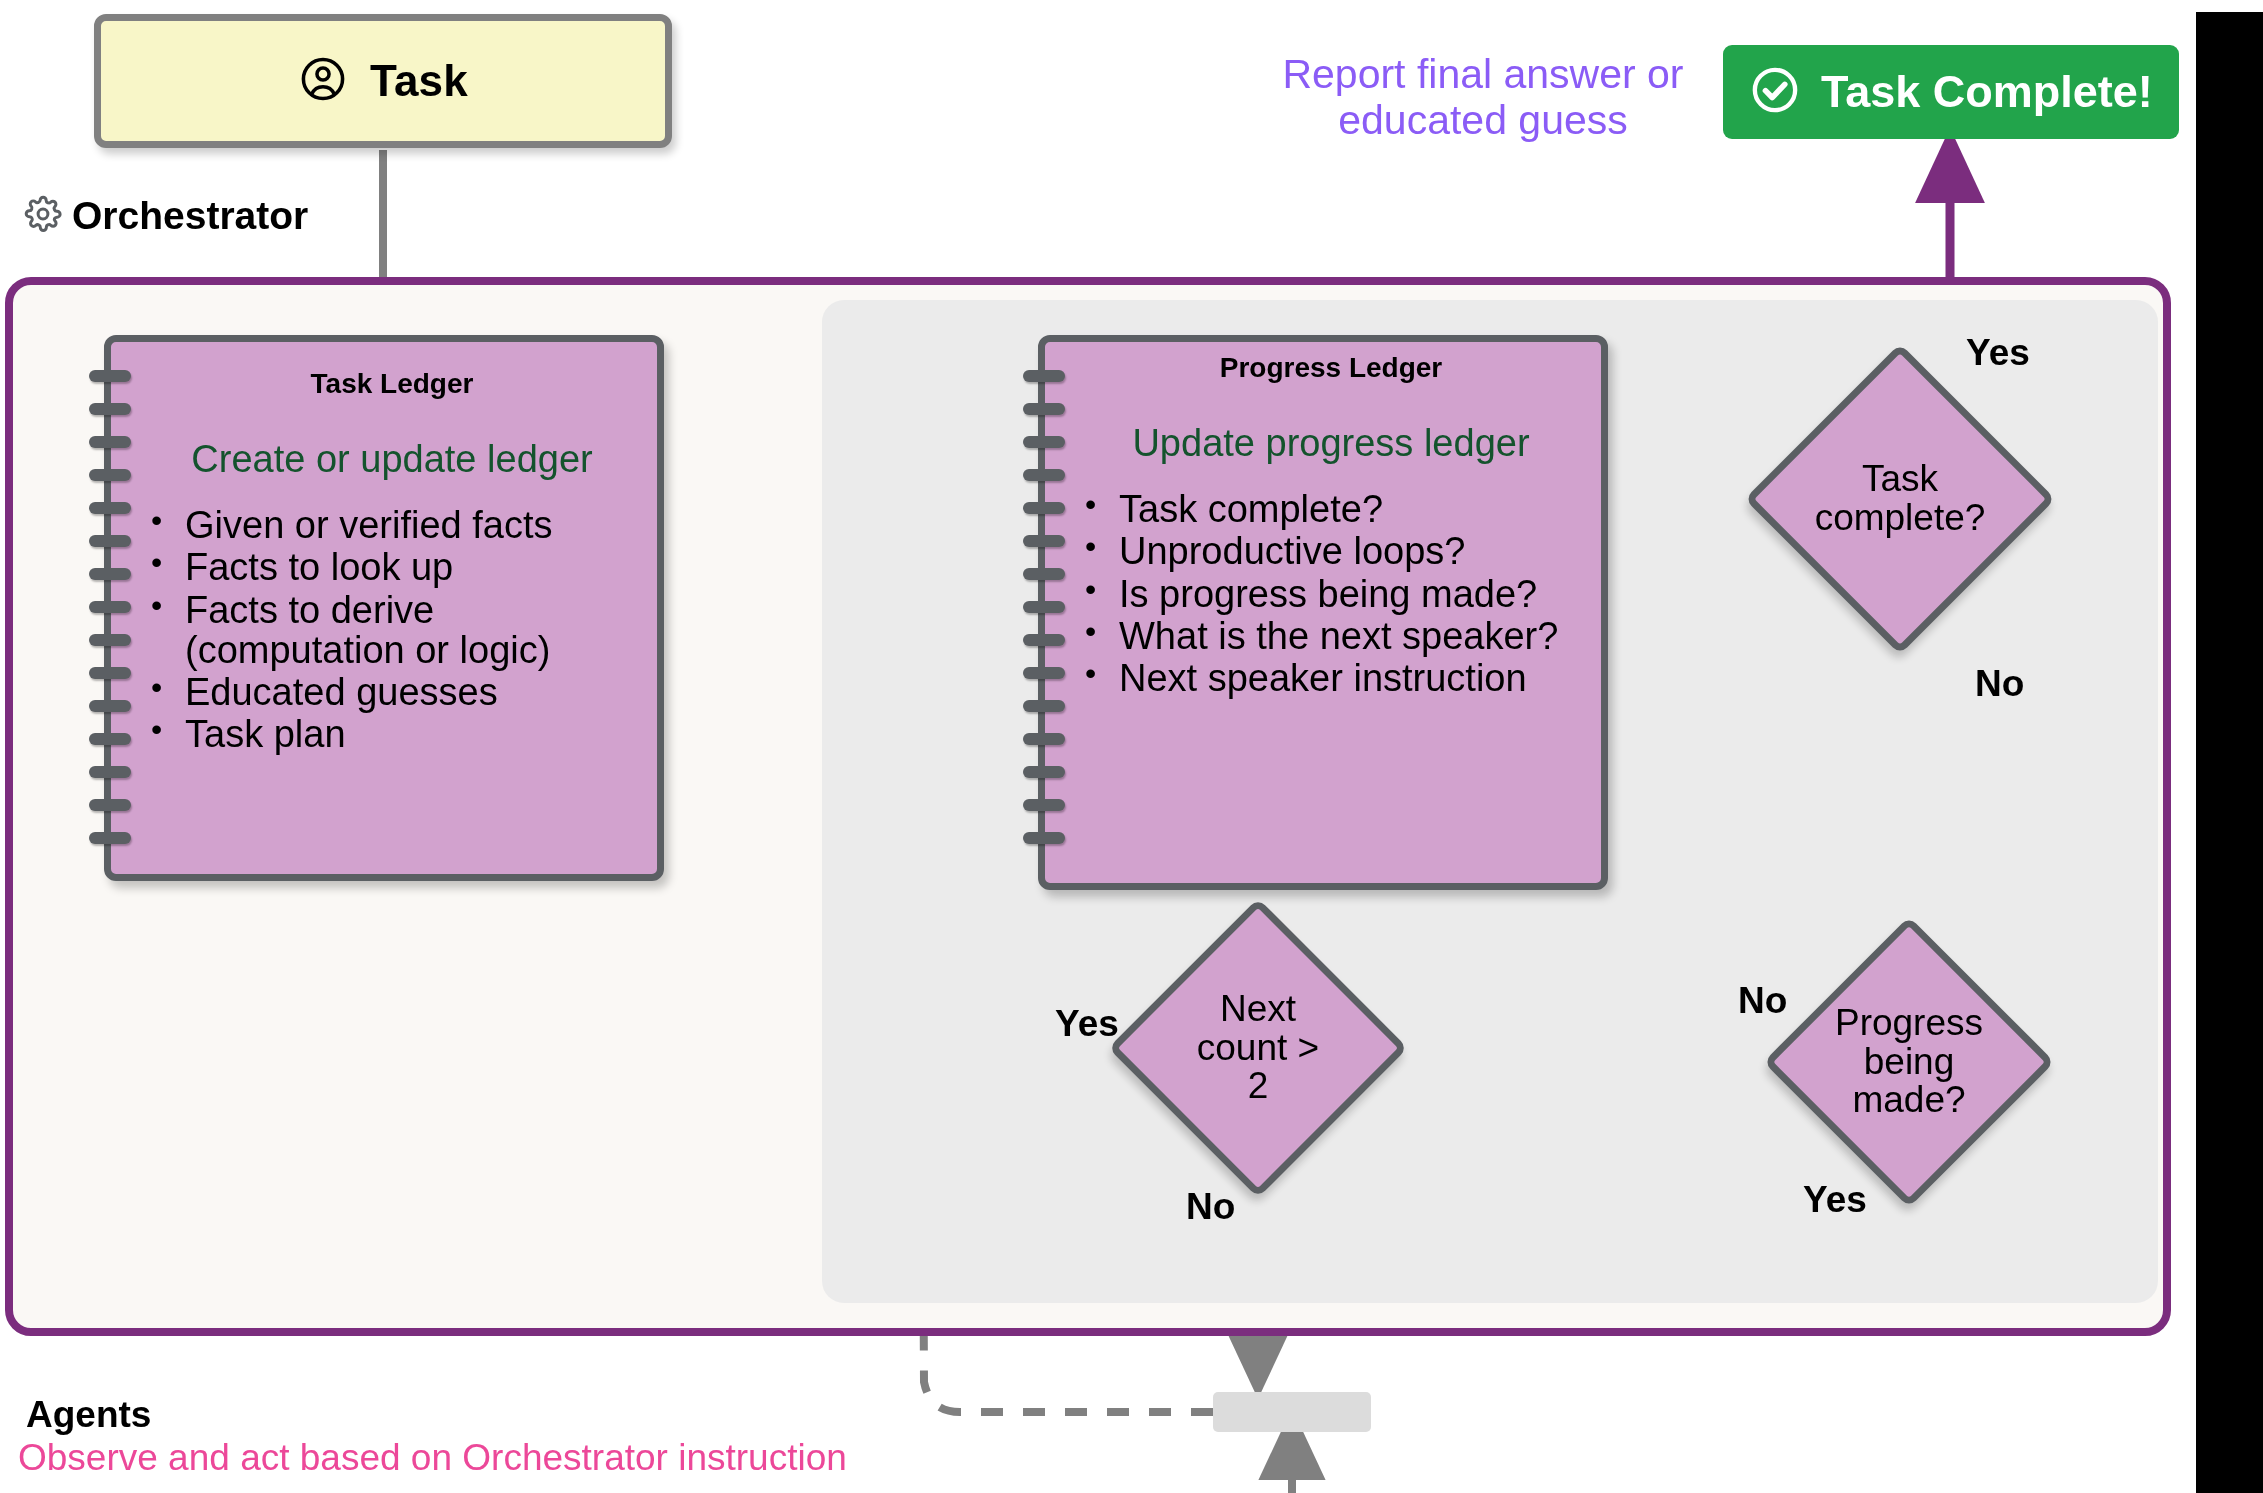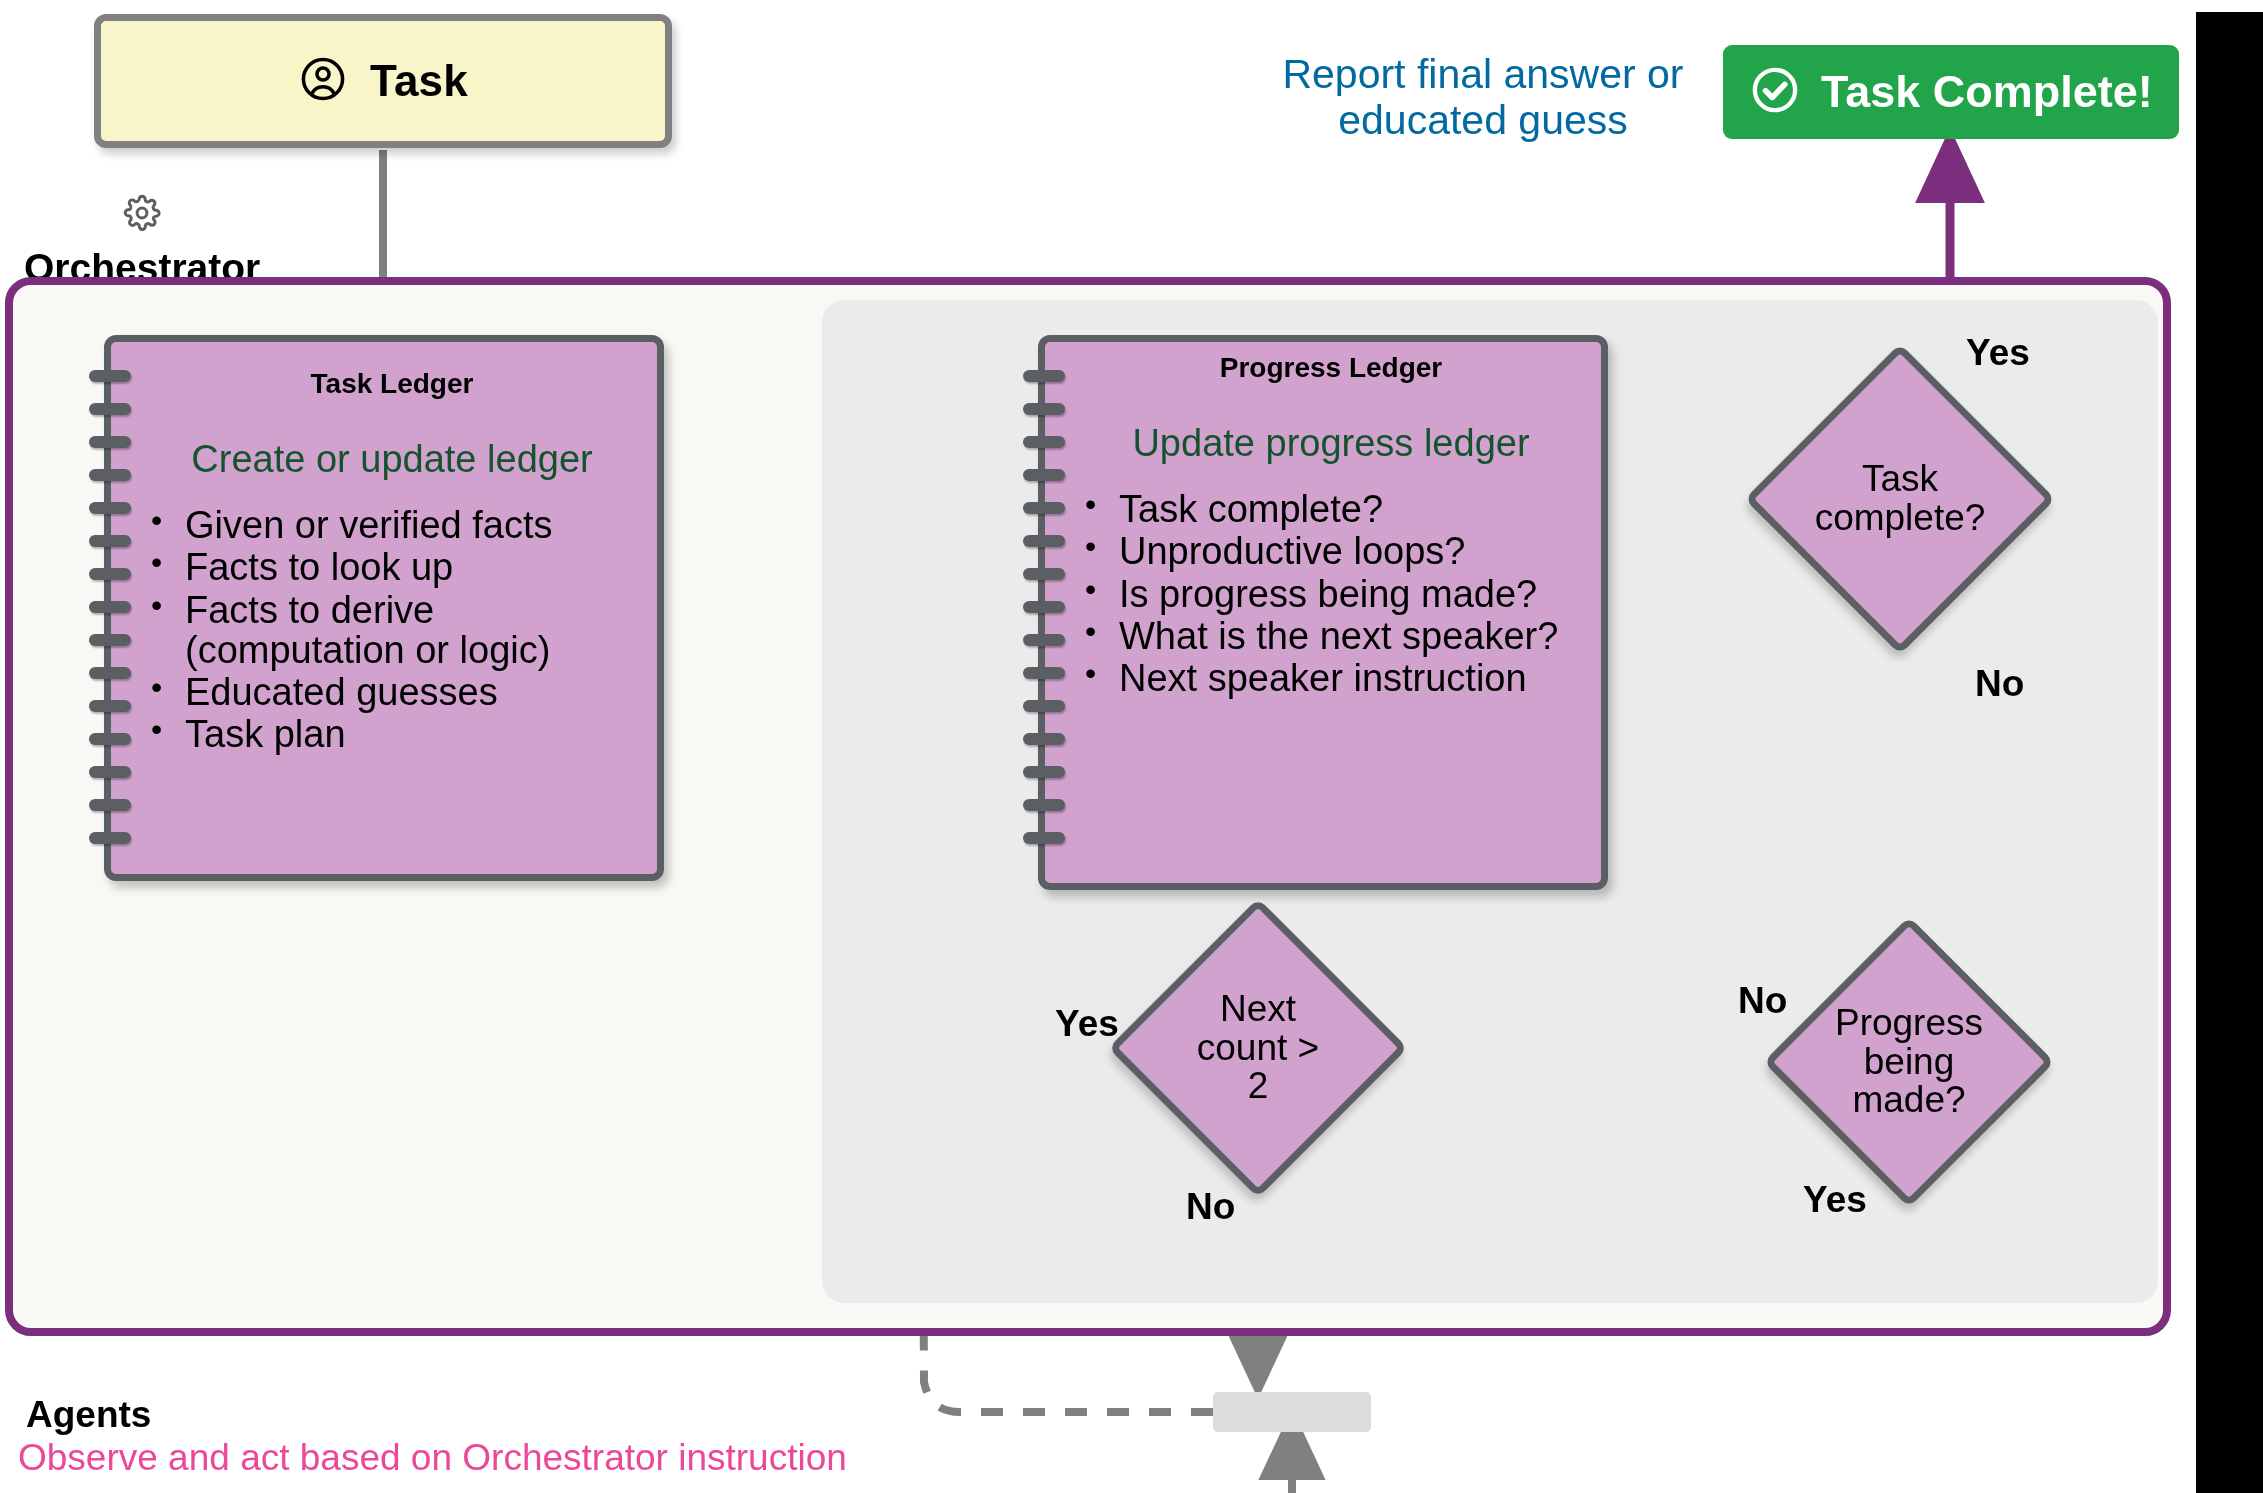--- a/index.html
+++ b/index.html
@@ -12,21 +12,21 @@
   #right-strip{position:absolute;left:2196px;top:0;width:67px;height:1493px;background:#000000;}
 
   
   #task-card{position:absolute;left:94px;top:2px;width:578px;height:134px;
     background:#f8f6c8;border:7px solid #808080;border-radius:12px;
     box-sizing:border-box;display:flex;align-items:center;justify-content:center;gap:22px;
     box-shadow:4px 6px 9px rgba(0,0,0,.20);}
   #task-card .lbl{font-size:44px;font-weight:bold;color:#000;letter-spacing:.2px;}
 
   
-  #orch-label{position:absolute;left:24px;top:182px;display:flex;align-items:center;gap:10px;flex-direction:column;}
+  #orch-label{position:absolute;left:24px;top:182px;display:flex;align-items:center;gap:10px;}
   #orch-label .lbl{font-size:39px;font-weight:bold;color:#000;}
 
   
   #orch-box{position:absolute;left:5px;top:265px;width:2166px;height:1059px;
     background:#faf8f5;border:8px solid #7b2d7e;border-radius:26px;box-sizing:border-box;}
 
   
   #inner-panel{position:absolute;left:822px;top:288px;width:1336px;height:1003px;
     background:#ebebeb;border-radius:22px;}
 
@@ -63,21 +63,21 @@
   .elabel{position:absolute;font-size:37px;font-weight:bold;color:#000;}
   #lbl-yes-tc{left:1966px;top:320px;}
   #lbl-no-tc{left:1975px;top:651px;}
   #lbl-no-prog{left:1738px;top:968px;}
   #lbl-yes-prog{left:1803px;top:1167px;}
   #lbl-yes-stall{left:1055px;top:991px;}
   #lbl-no-stall{left:1186px;top:1174px;}
 
   
   #report-note{position:absolute;left:1248px;top:40px;width:470px;text-align:center;
-    font-size:41px;color:#0369a1;line-height:1.12;}
+    font-size:41px;color:#8b5cf6;line-height:1.12;}
 
   
   #task-complete-badge{position:absolute;left:1723px;top:33px;width:456px;height:94px;
     background:#22a44b;border-radius:9px;display:flex;align-items:center;gap:20px;padding-left:26px;
     box-sizing:border-box;}
   #task-complete-badge .btxt{font-size:45px;font-weight:bold;color:#ffffff;}
 
   
   #agents-title{position:absolute;left:26px;top:1382px;font-size:37px;font-weight:bold;color:#000;}
   #agents-sub{position:absolute;left:18px;top:1425px;font-size:37px;color:#ec4899;}

